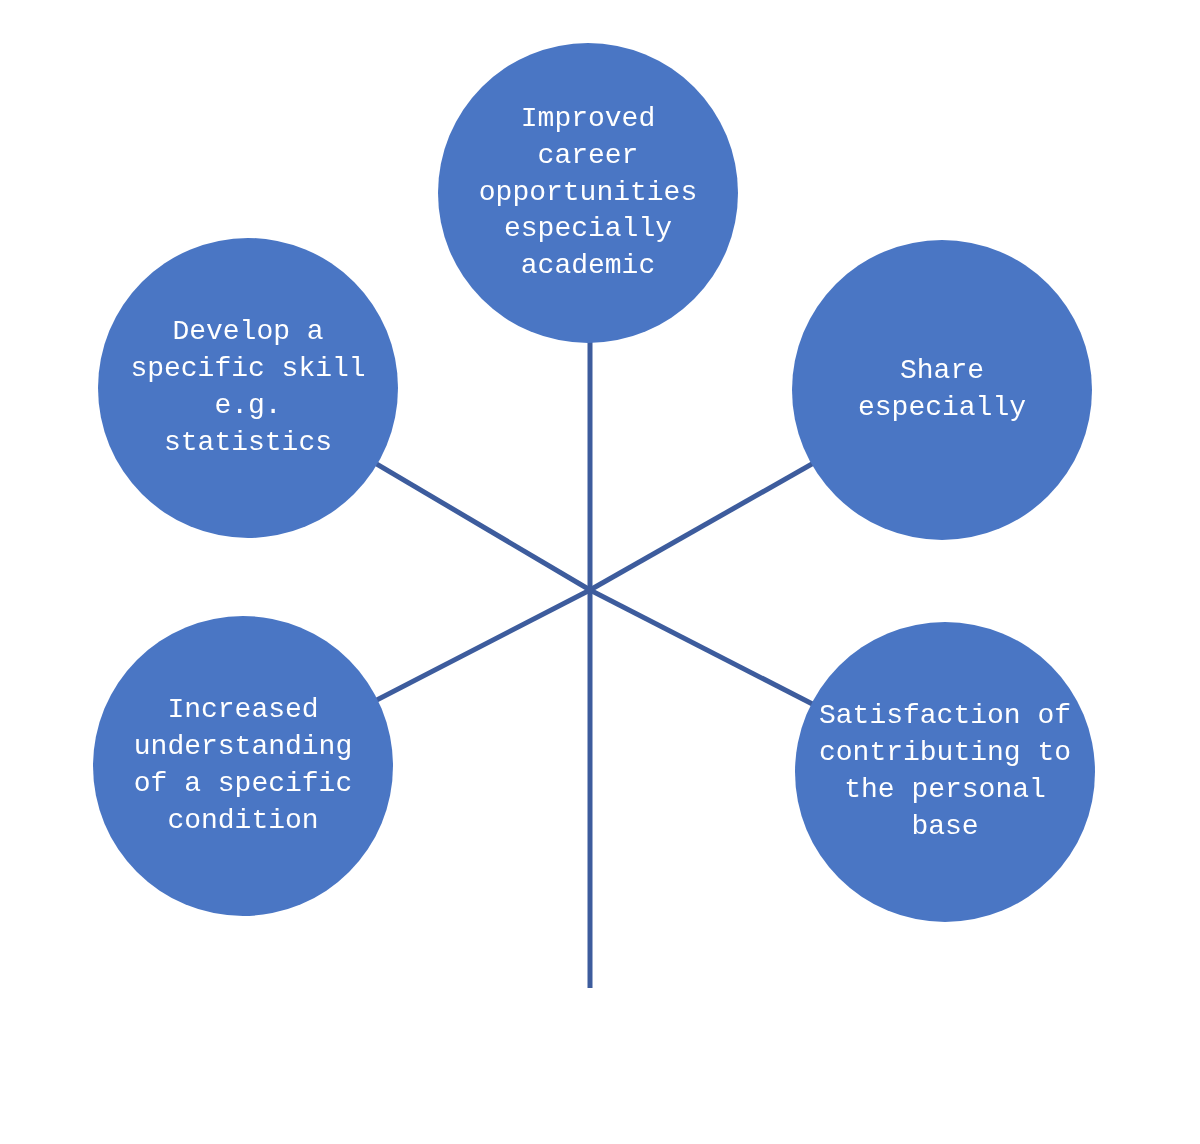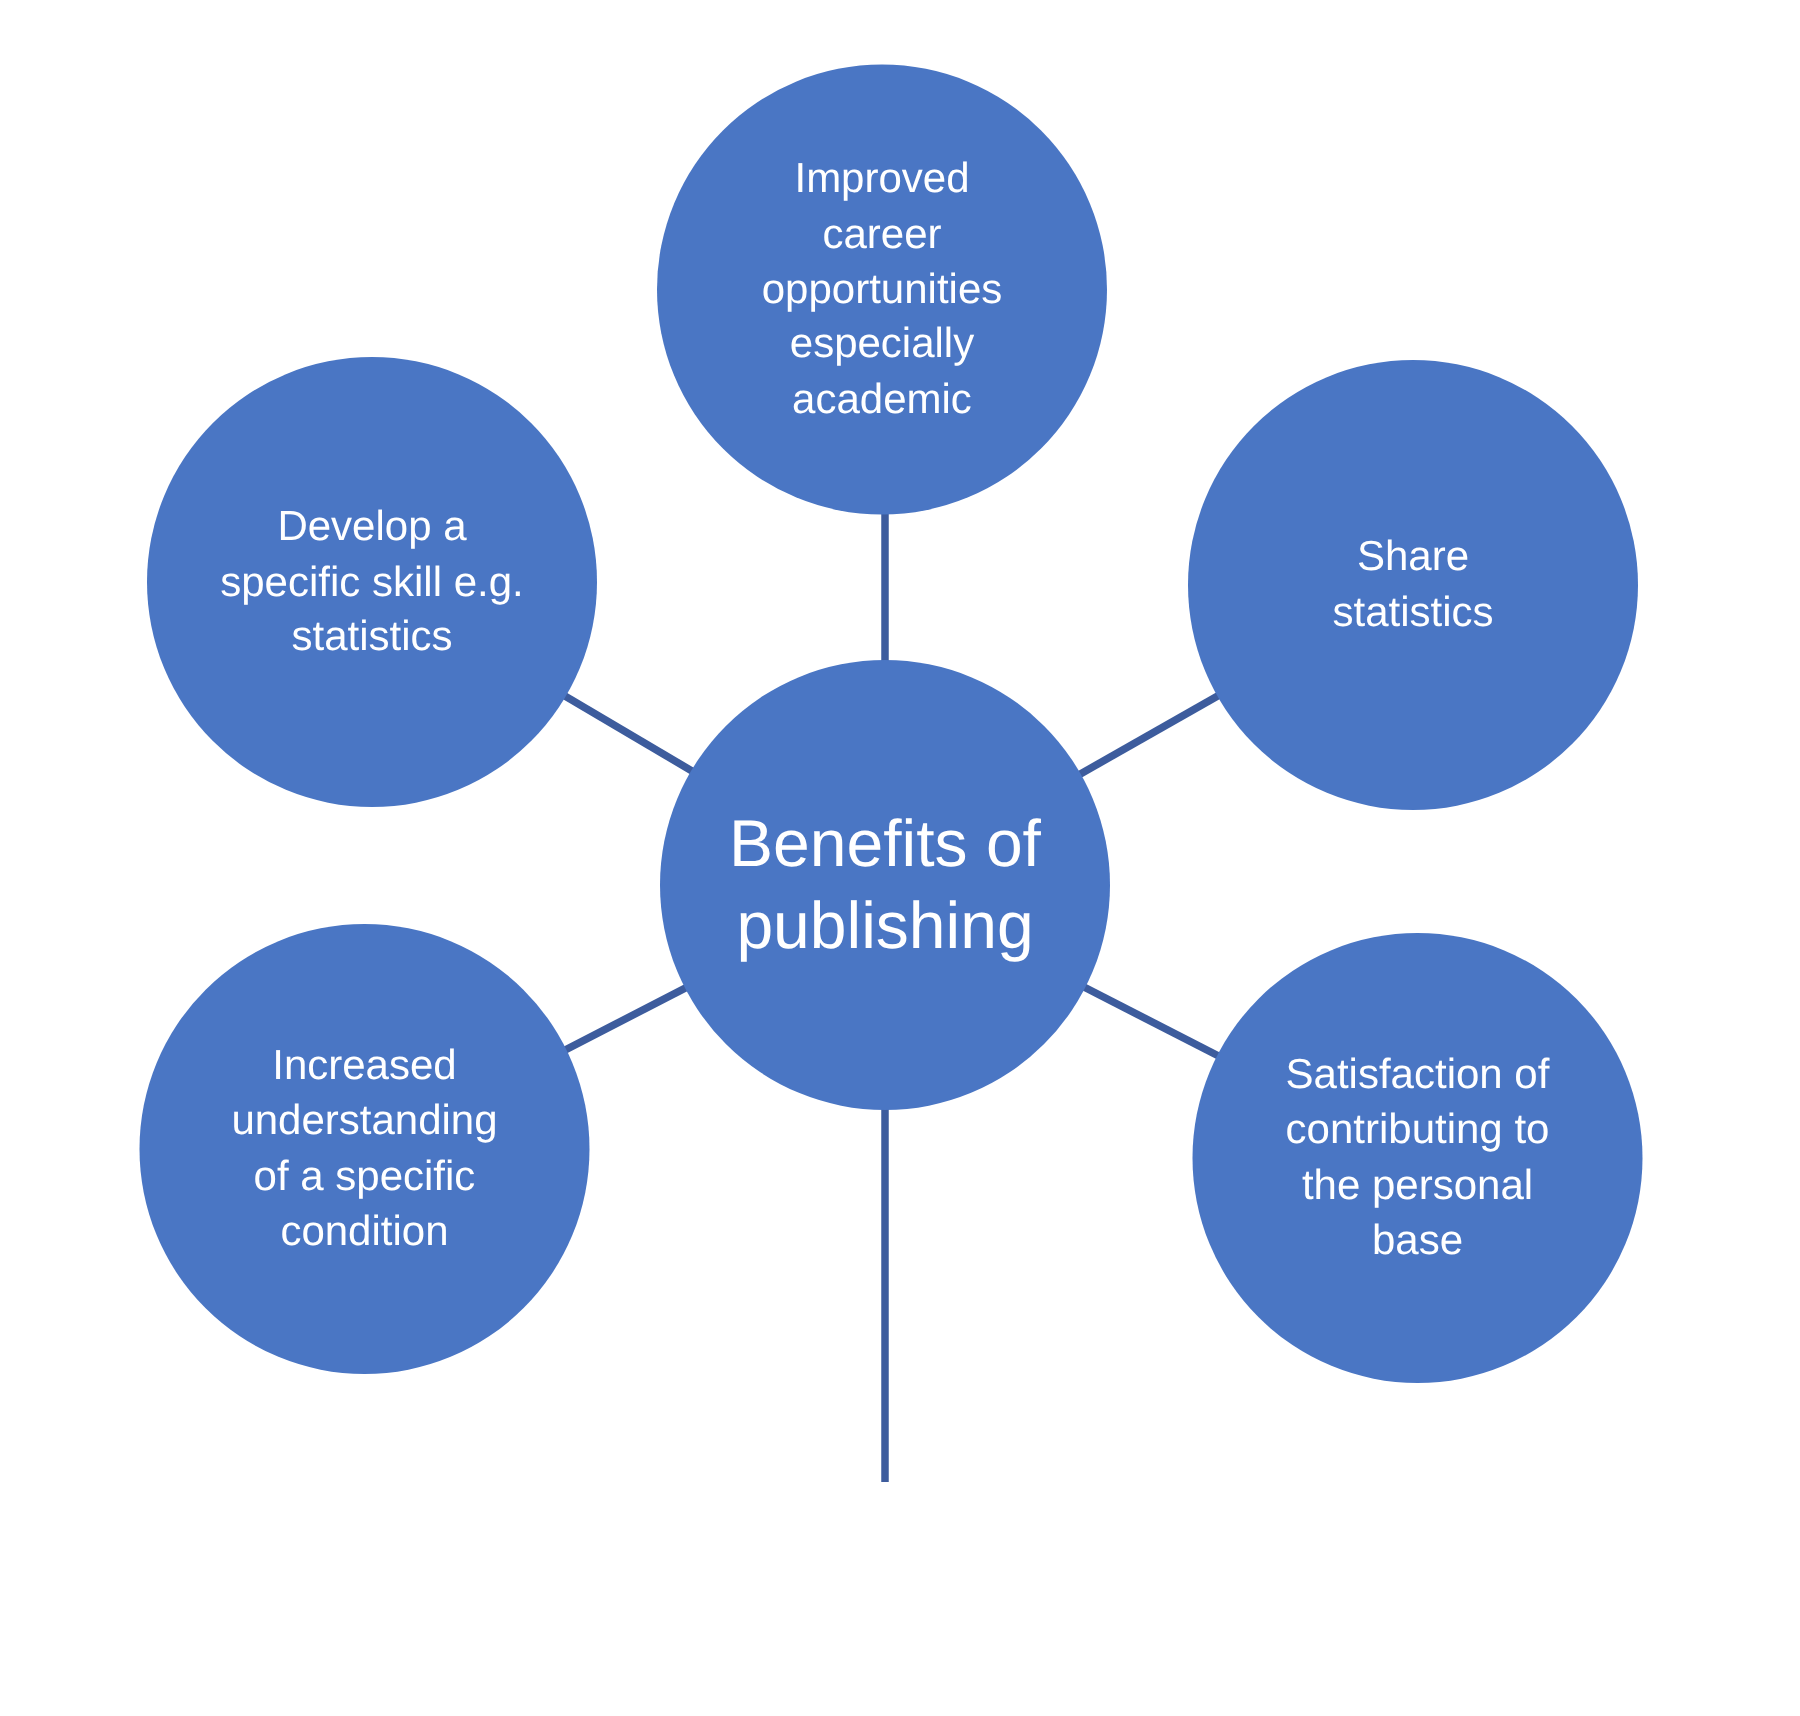--- a/index.html
+++ b/index.html
@@ -6,21 +6,21 @@
     margin: 0;
     padding: 0;
     background: #ffffff;
   }
   .canvas {
     position: relative;
     width: 1200px;
     height: 1144px;
     background: #ffffff;
     overflow: hidden;
-    font-family: Liberation Sans, sans-serif;
+    font-family: Liberation Mono, monospace;
   }
   .connectors {
     position: absolute;
     left: 0;
     top: 0;
     width: 1200px;
     height: 1144px;
   }
   .connectors line {
     stroke: #3d5c9d;
@@ -80,21 +80,21 @@
   <div class="node satellite node-top">
     <span class="label">Improved
 career
 opportunities
 especially
 academic</span>
   </div>
 
   <div class="node satellite node-top-right">
     <span class="label">Share
-statistics</span>
+especially</span>
   </div>
 
   <div class="node satellite node-bottom-right">
     <span class="label">Satisfaction of
 contributing to
 the personal
 base</span>
   </div>
 
 
@@ -104,18 +104,14 @@
 statistics</span>
   </div>
 
   <div class="node satellite node-bottom-left">
     <span class="label">Increased
 understanding
 of a specific
 condition</span>
   </div>
 
-  <div class="node hub node-center">
-    <span class="label">Benefits of
-publishing</span>
-  </div>
 
 </div>
 
 </body></html>

